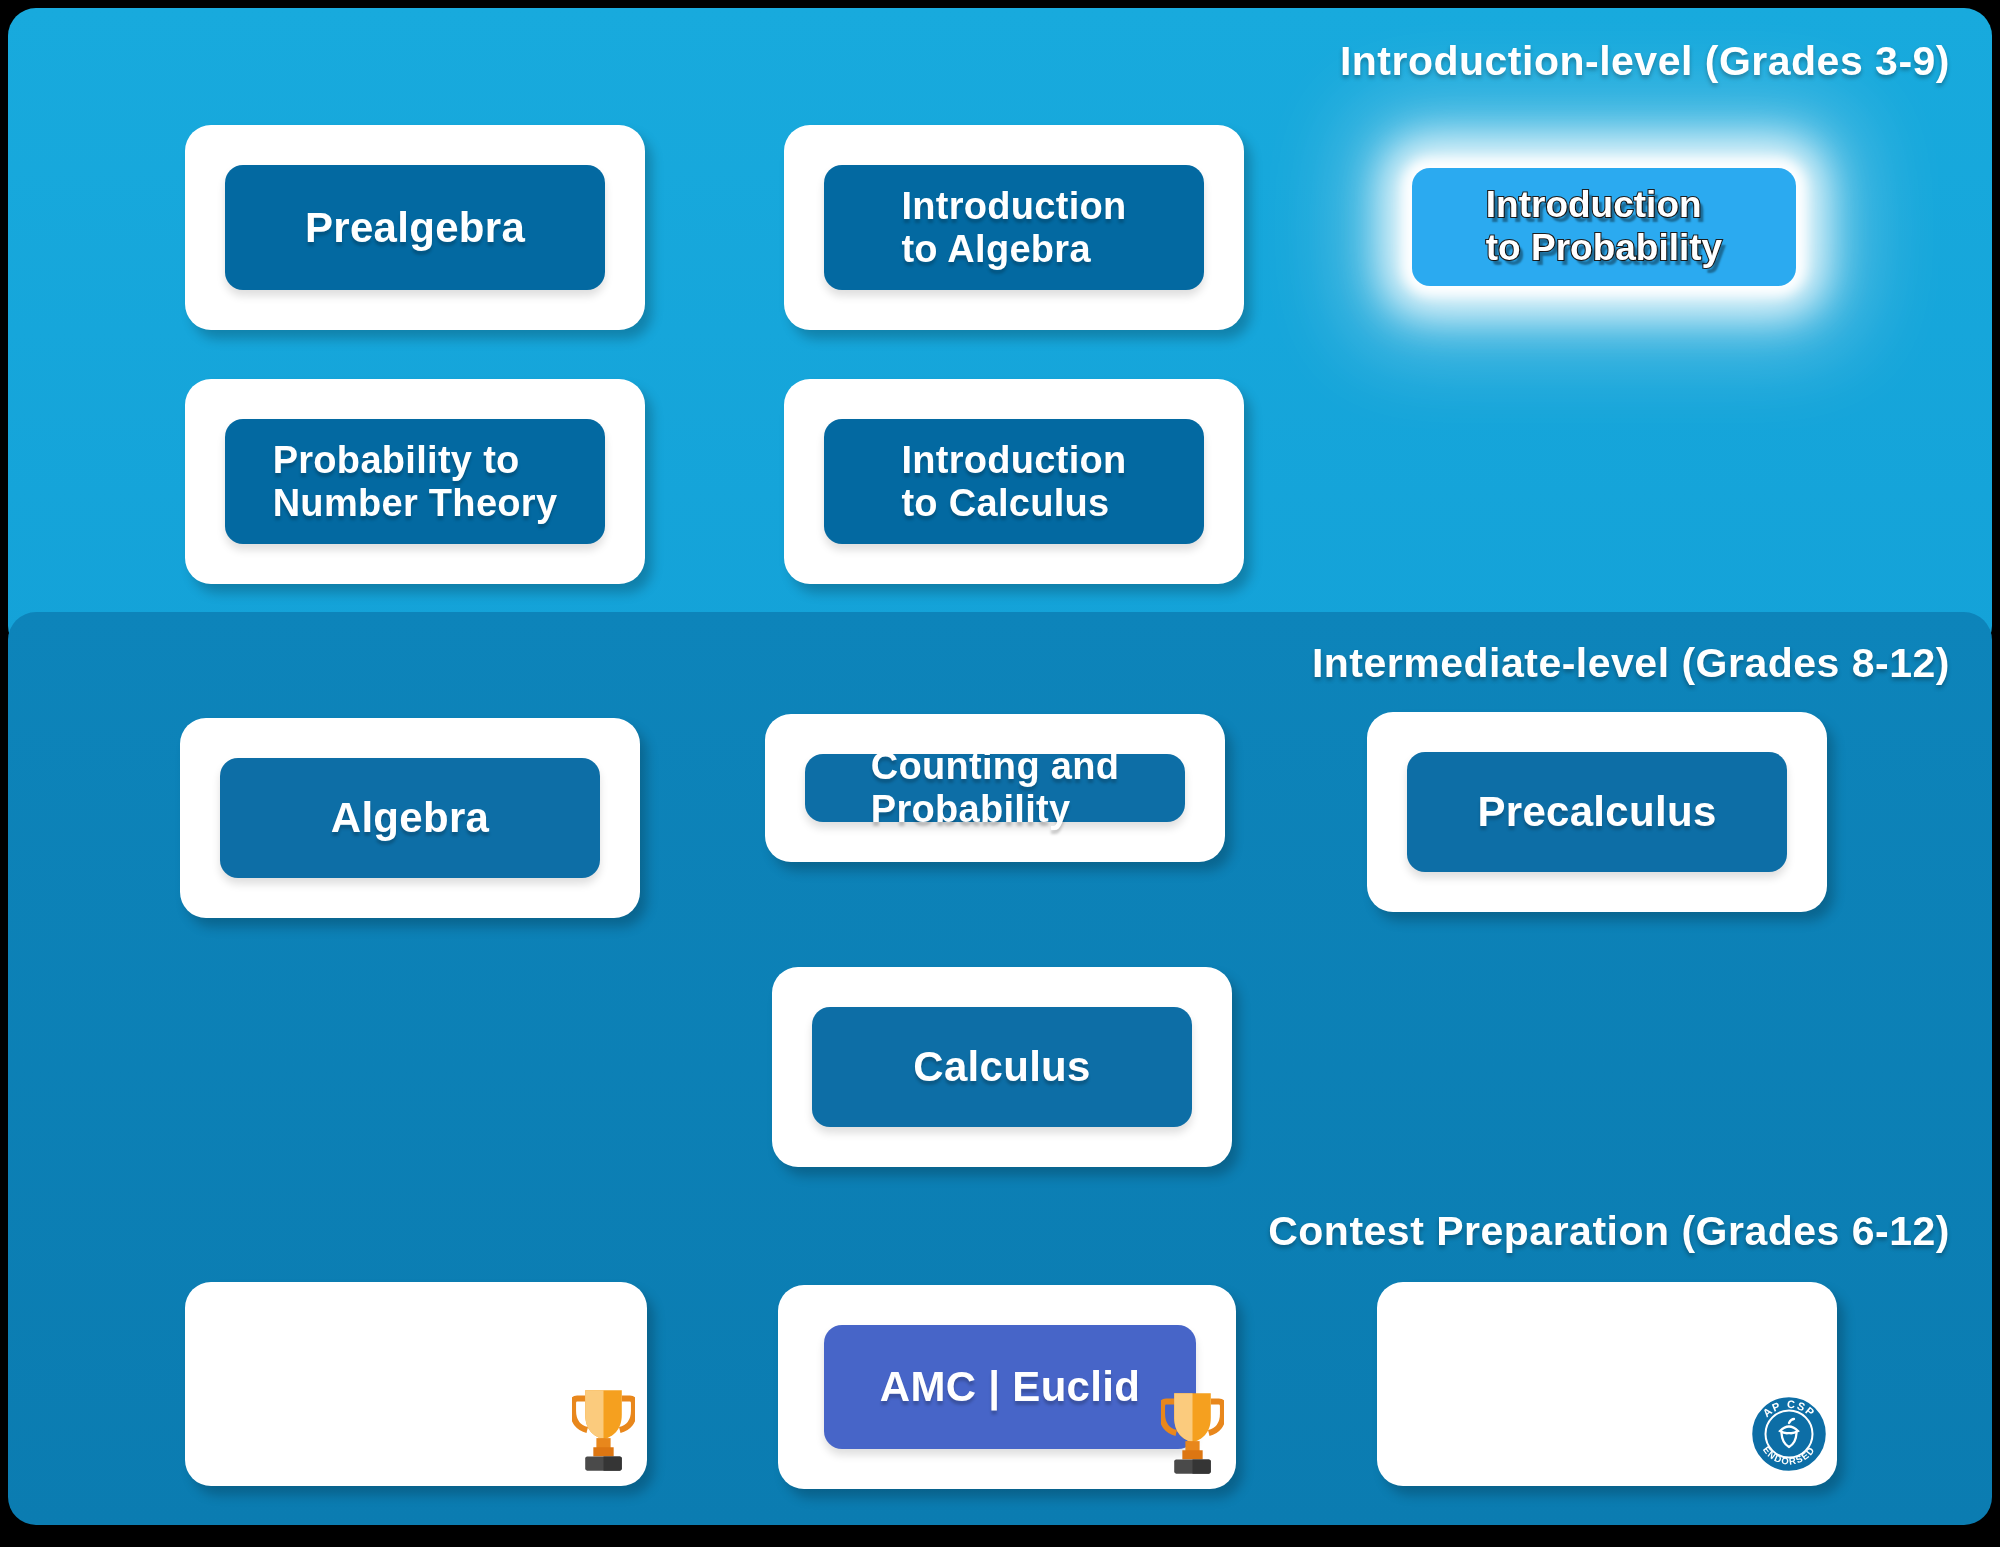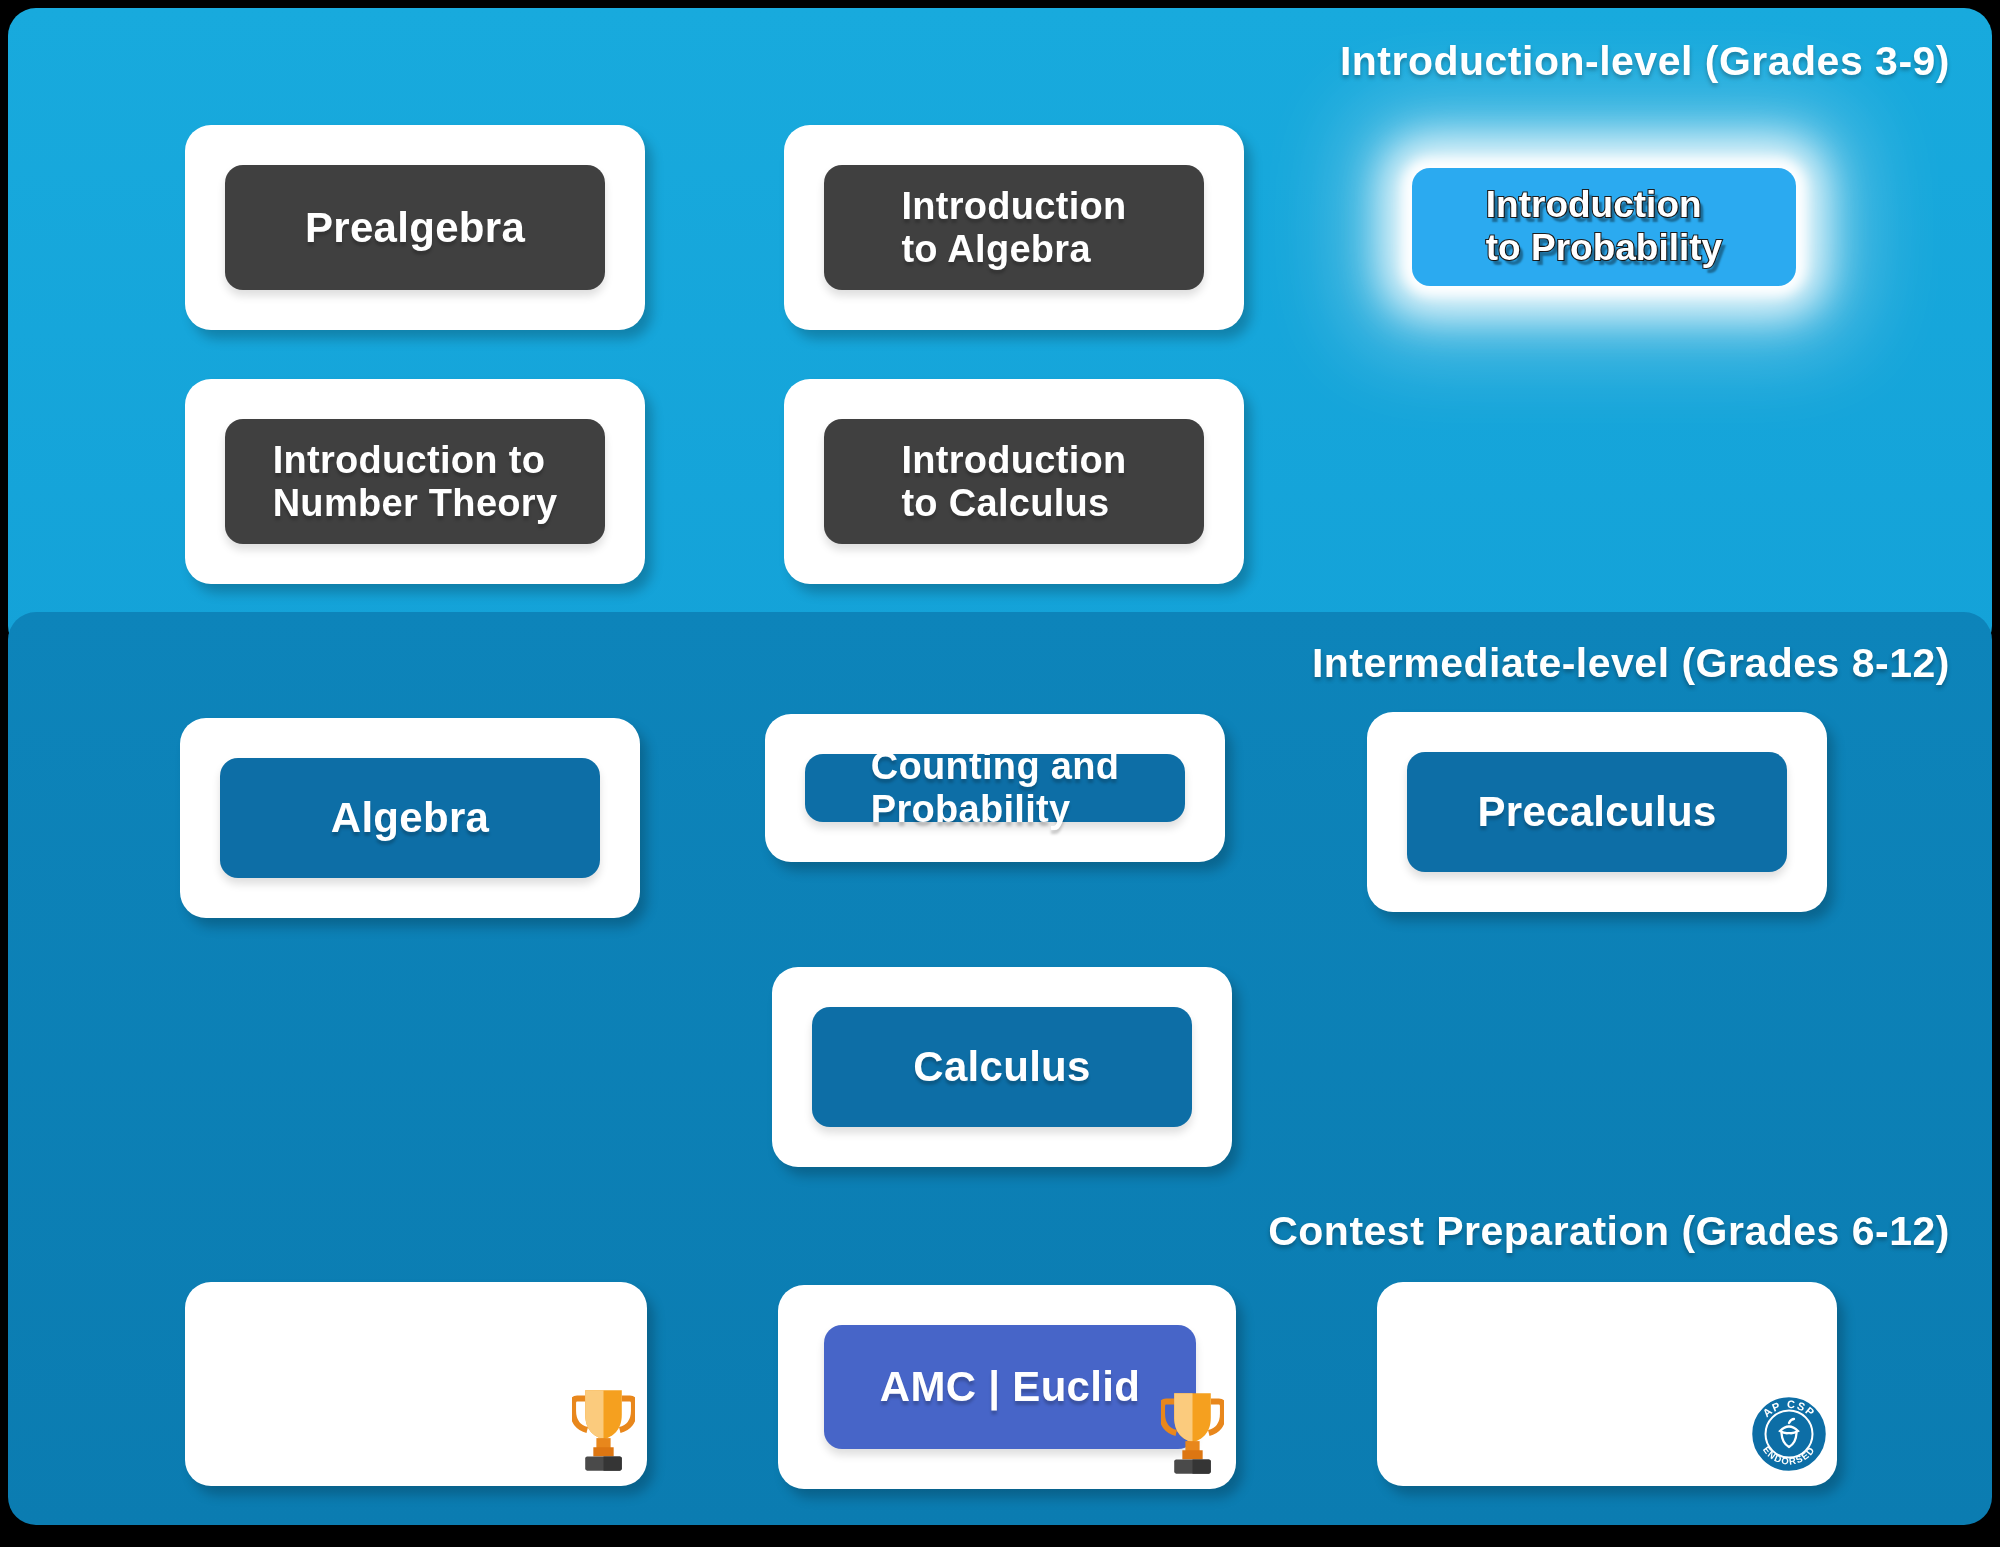--- a/index.html
+++ b/index.html
@@ -37,21 +37,21 @@
     border-radius:26px;
     box-shadow:7px 9px 12px rgba(0,0,0,.22);
     z-index:4;
   }
   .btn{
     position:absolute;left:40px;top:40px;right:40px;bottom:40px;
     border-radius:18px;
     display:flex;align-items:center;justify-content:center;
     box-shadow:0 6px 8px rgba(0,0,0,.13);
   }
-  .btn.light{background:#404040;}
+  .btn.light{background:#0369a1;}
   .btn.dark{background:#0d6ea6;}
   .btn.amc{background:#4765c8;margin-left:6px;}
   .lbl{
     color:#ffffff;
     font-weight:800;
     font-size:42px;
     line-height:1.12;
     letter-spacing:.3px;
     text-align:left;
     text-shadow:0 4px 3px rgba(0,0,0,.20);
@@ -116,21 +116,21 @@
 <div class="glow-btn">
   <span class="glow-lbl">
     <span class="ln">Introduction</span>
     <span class="ln">to Probability</span>
   </span>
 </div>
 
 <div class="card" style="left:185px;top:379px;width:460px;height:205px">
   <div class="btn light">
     <span class="lbl two">
-      <span class="ln">Introduction to</span>
+      <span class="ln">Probability to</span>
       <span class="ln">Number Theory</span>
     </span>
   </div>
 </div>
 
 <div class="card" style="left:784px;top:379px;width:460px;height:205px">
   <div class="btn light">
     <span class="lbl two">
       <span class="ln">Introduction</span>
       <span class="ln">to Calculus</span>

